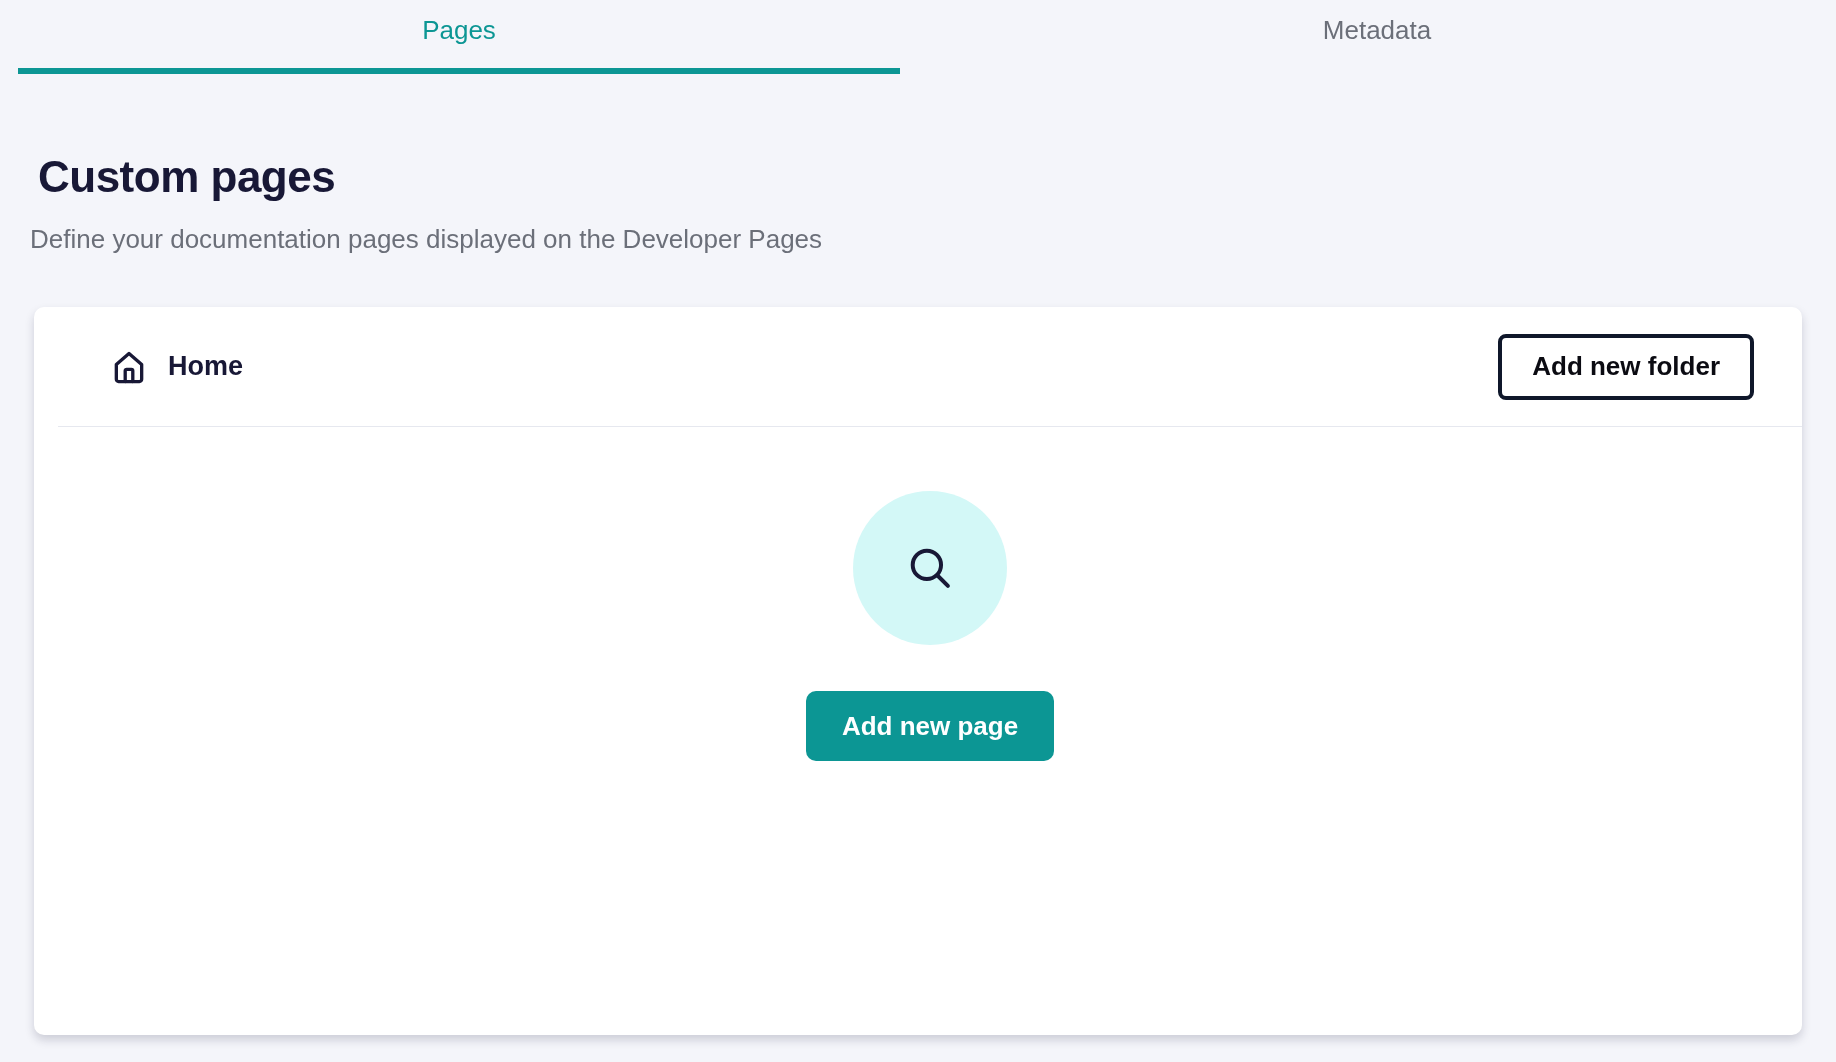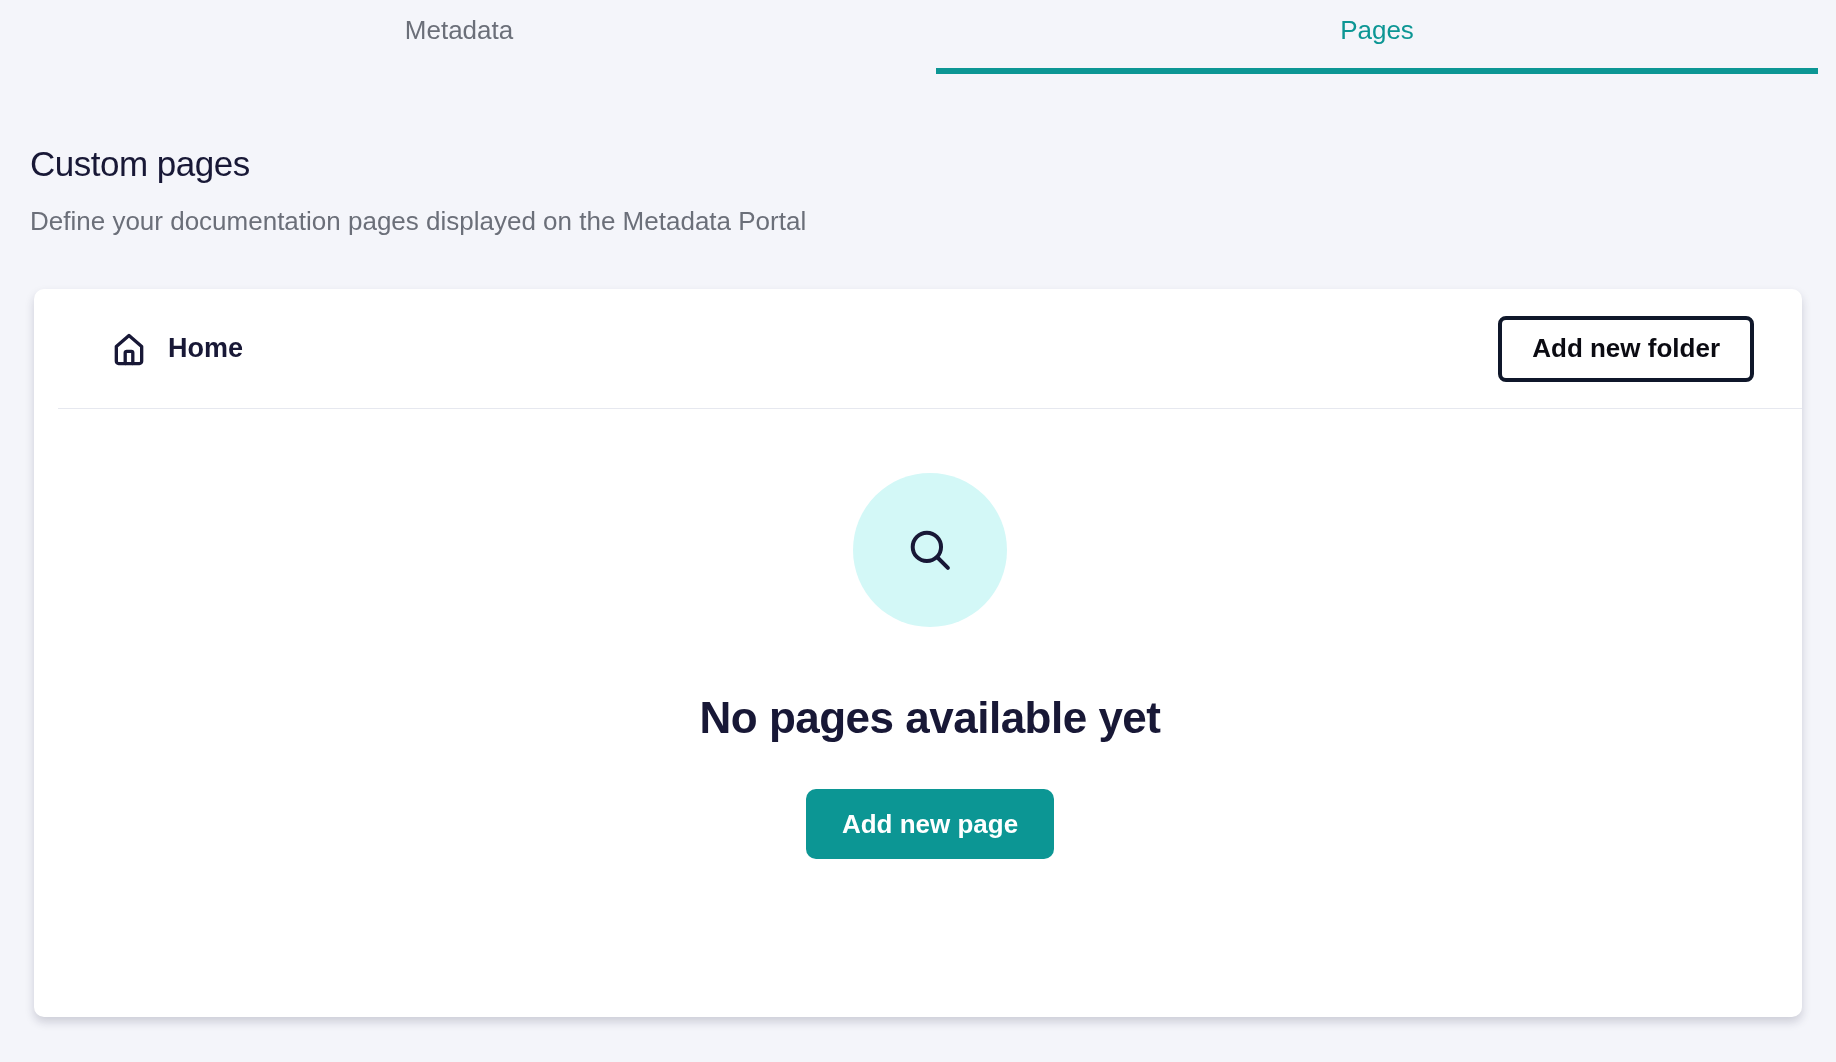--- a/index.html
+++ b/index.html
@@ -37,23 +37,23 @@
 
   
   .page-header {
     display: flex;
     justify-content: space-between;
     align-items: flex-start;
     padding: 0 34px 0 30px;
     margin-top: 70px;
   }
   .page-title {
-    margin: 0;
-    font-size: 35px;
-    font-weight: 400;
+    margin: 8px;
+    font-size: 44px;
+    font-weight: 700;
     letter-spacing: -0.5px;
     color: #181836;
   }
   .page-subtitle {
     margin: 22px 0 0 0;
     font-size: 26px;
     color: #6B6F79;
   }
   .btn-disabled {
     margin-top: 10px;
@@ -158,33 +158,33 @@
     cursor: pointer;
     white-space: nowrap;
   }
 </style>
 </head>
 <body>
 
 <div class="page">
 
   <div class="tabbar">
-    <div class="tab">
-      <span>Metadata</span>
-    </div>
     <div class="tab active">
       <span>Pages</span>
       <div class="tab-underline"></div>
     </div>
+    <div class="tab">
+      <span>Metadata</span>
+    </div>
   </div>
 
   <div class="page-header">
     <div>
       <h1 class="page-title">Custom pages</h1>
-      <p class="page-subtitle">Define your documentation pages displayed on the Metadata Portal</p>
+      <p class="page-subtitle">Define your documentation pages displayed on the Developer Pages</p>
     </div>
   </div>
 
   <div class="card">
 
     <div class="card-header">
       <div class="breadcrumb">
         <svg width="38" height="38" viewBox="0 0 24 24" fill="none" stroke="#181836" stroke-width="2.1" stroke-linecap="round" stroke-linejoin="round">
           <path d="M4 10.4 L12 3.4 L20 10.4 V19.8 A1.4 1.4 0 0 1 18.6 21.2 H5.4 A1.4 1.4 0 0 1 4 19.8 Z"></path>
           <path d="M9.6 21.2 V14.4 A0.9 0.9 0 0 1 10.5 13.5 H13.5 A0.9 0.9 0 0 1 14.4 14.4 V21.2"></path>
@@ -194,19 +194,18 @@
       <button class="btn-outline">Add new folder</button>
     </div>
 
     <div class="card-body">
       <div class="empty-circle">
         <svg width="50" height="50" viewBox="0 0 24 24" fill="none" stroke="#181836" stroke-width="1.9" stroke-linecap="round">
           <circle cx="10.5" cy="10.5" r="6.8"></circle>
           <line x1="15.6" y1="15.6" x2="20.6" y2="20.6"></line>
         </svg>
       </div>
-      <h2 class="empty-title">No pages available yet</h2>
       <button class="btn-primary">Add new page</button>
     </div>
 
   </div>
 
 </div>
 
 </body></html>

